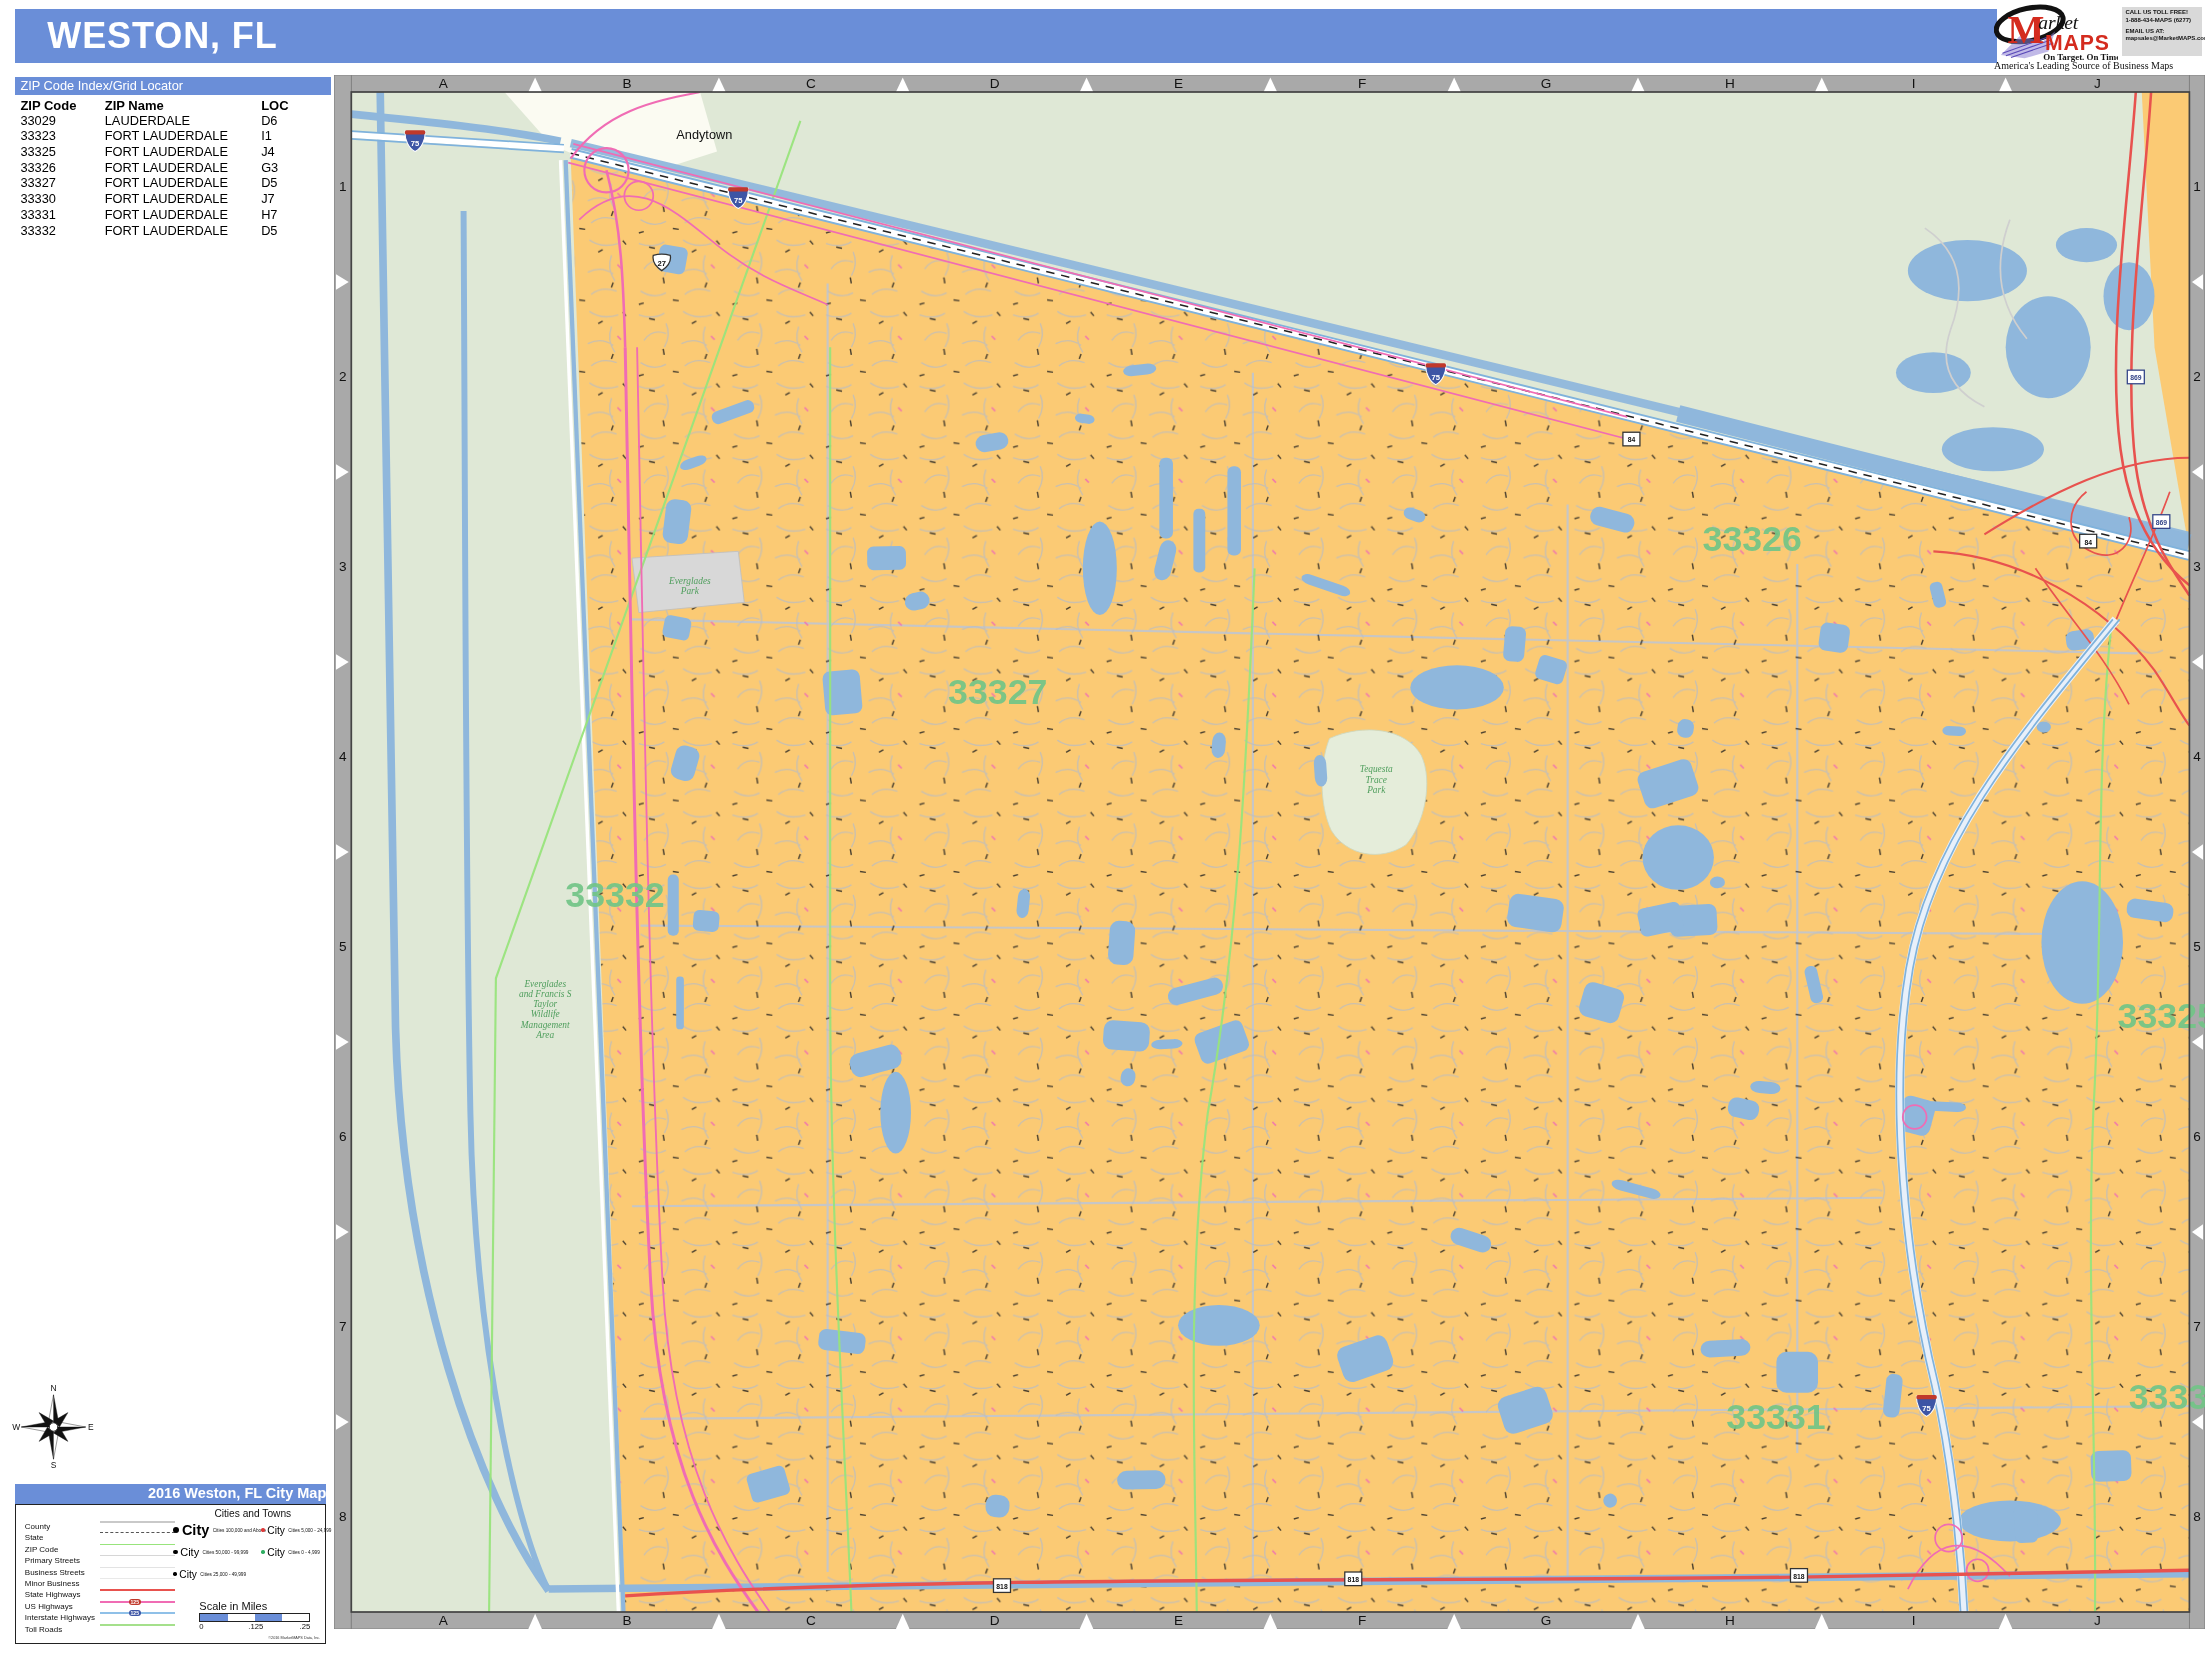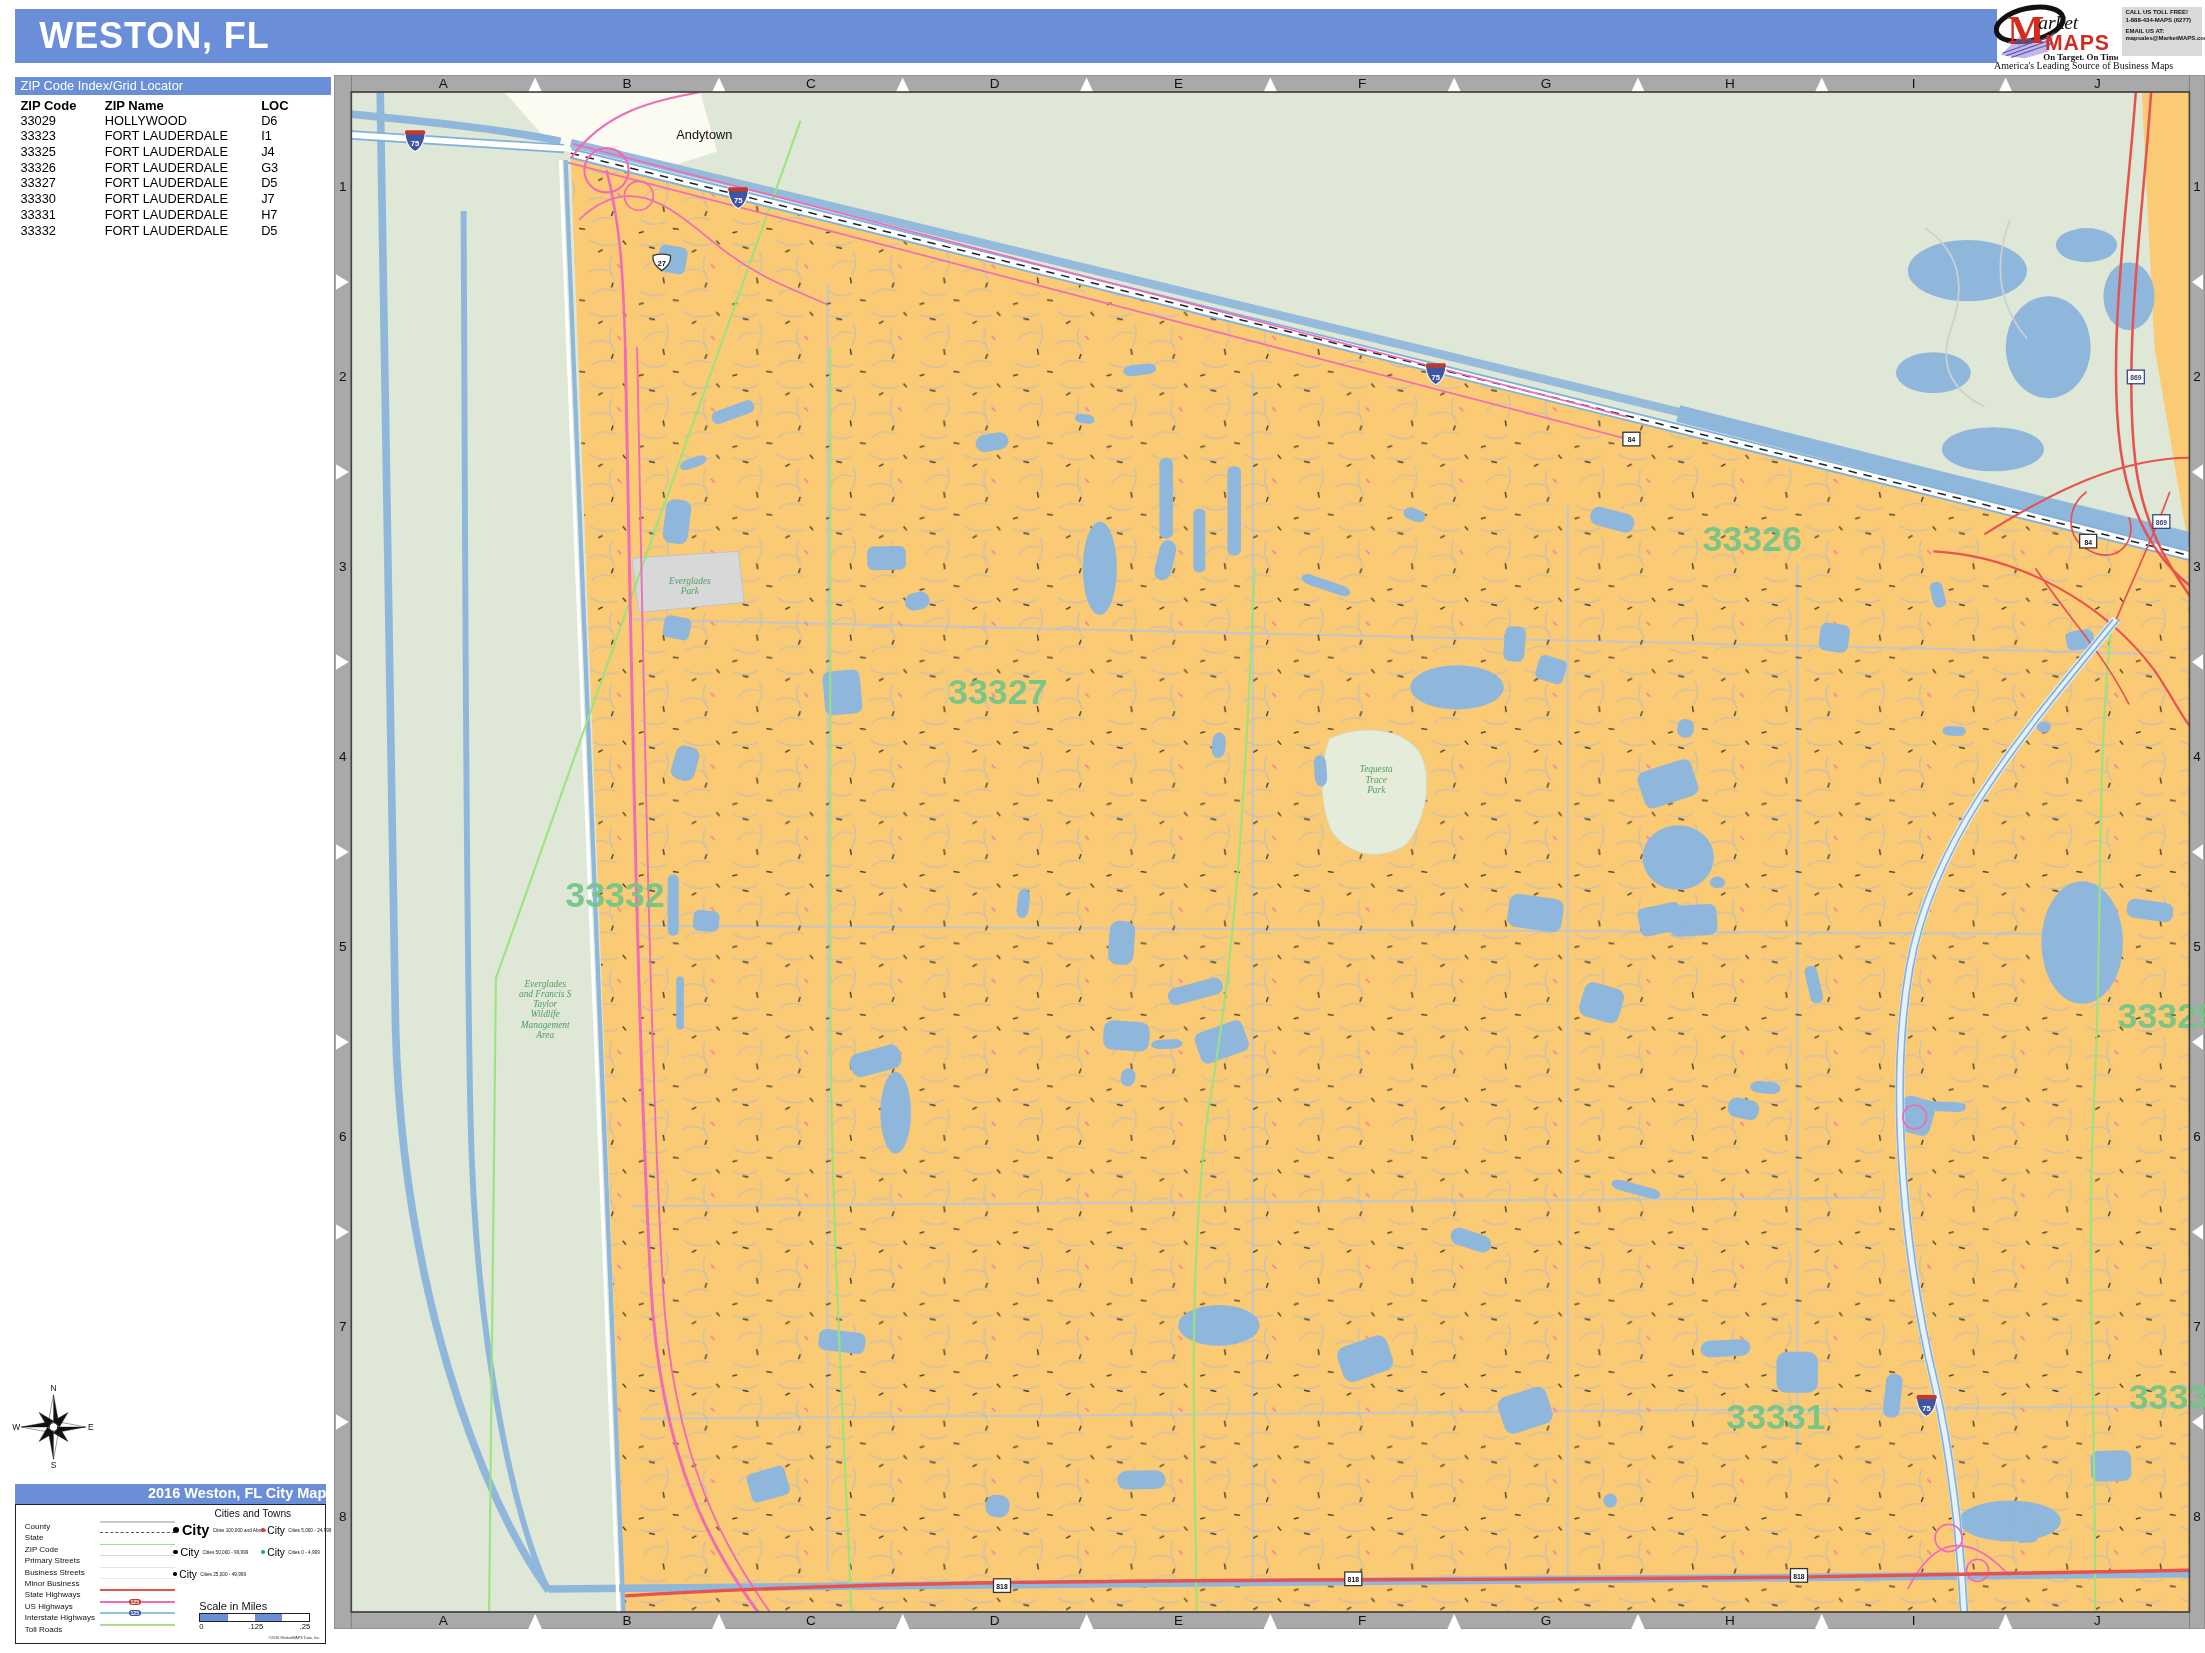--- a/index.html
+++ b/index.html
@@ -1,21 +1,21 @@
 <!DOCTYPE html>
 <html style="font-size:13.6px"><head>
 <meta charset="utf-8">
 <style>
   html,body{margin:0;padding:0;background:#ffffff;}
   body{width:2205px;height:1654px;overflow:hidden;font-family:"Liberation Sans",sans-serif;}
   #page{position:relative;width:2205px;height:1654px;background:#fff;}
 
   
   #title-bar{position:absolute;left:15.3px;top:8.5px;width:1982px;height:54px;background:#6a8ed8;}
-  #title-bar .t{color:#fff;font-size:36px;font-weight:bold;line-height:54px;padding-left:24px;letter-spacing:0.9px;}
+  #title-bar .t{color:#fff;font-size:36px;font-weight:bold;line-height:54px;padding-left:32px;letter-spacing:0.9px;}
 
   
   #logo{position:absolute;left:1994px;top:1.7px;width:208px;height:71px;}
   #logo-gfx{position:absolute;left:0;top:0;width:124px;height:60px;}
   #logo-contact{position:absolute;right:0;top:5.1px;width:80px;height:49px;background:#d9d9d9;padding:2.6px 3.4px;box-sizing:border-box;}
   #logo-contact div{font-size:6px;font-weight:bold;color:#111;line-height:7.2px;}
   #logo-contact .gap{height:4.3px;}
   #logo-sub{position:absolute;left:0;top:58px;width:136px;font-family:"Liberation Serif",serif;font-size:10px;color:#111;white-space:nowrap;}
 
   
@@ -105,21 +105,21 @@
       <thead>
           <tr id="zip-cols">
             <th class="c0">ZIP Code</th>
             <th class="c1">ZIP Name</th>
             <th class="c2">LOC</th>
           </tr>
         </thead>
       <tbody id="zip-rows">
           <tr>
             <td>33029</td>
-            <td>HOLLYWOOD</td>
+            <td>LAUDERDALE</td>
             <td>D6</td>
           </tr>
           <tr>
             <td>33323</td>
             <td>FORT LAUDERDALE</td>
             <td>I1</td>
           </tr>
           <tr>
             <td>33325</td>
             <td>FORT LAUDERDALE</td>

